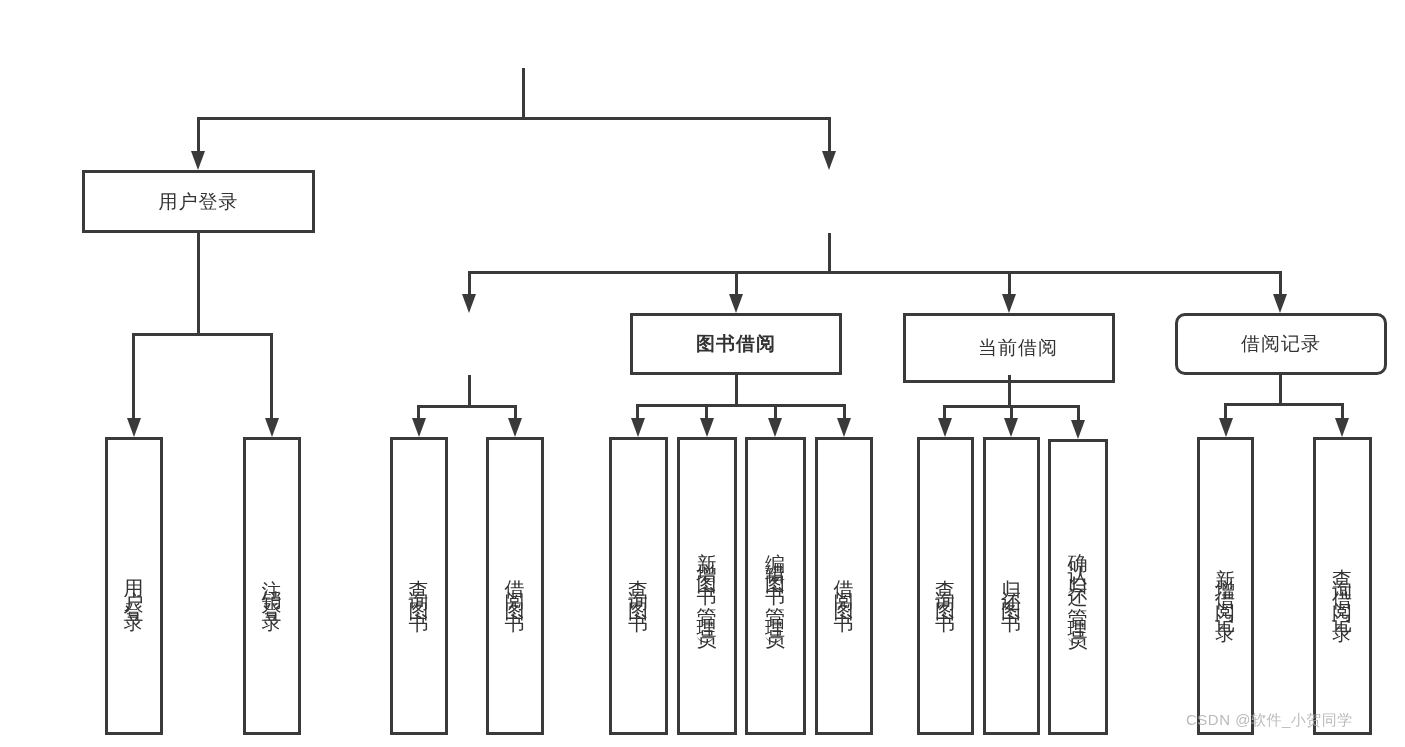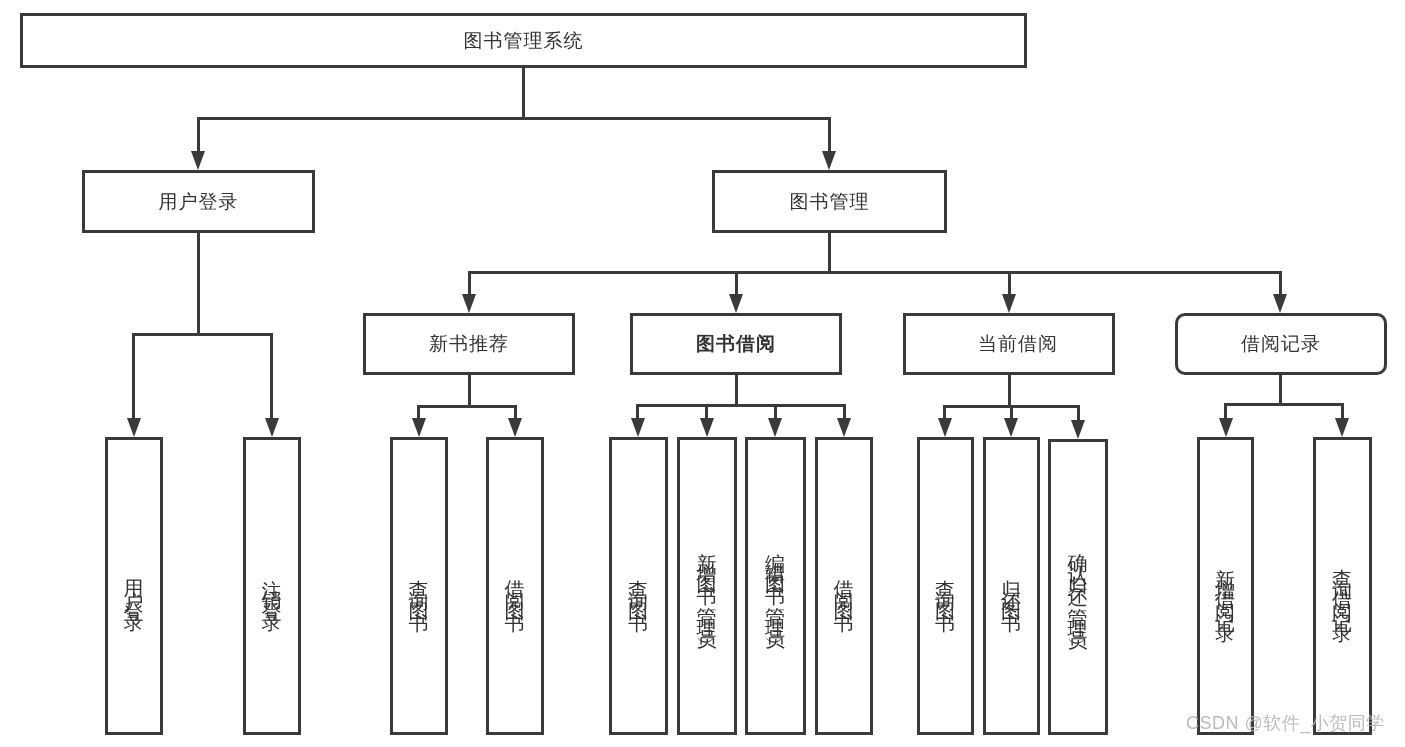--- a/index.html
+++ b/index.html
@@ -49,40 +49,37 @@
     width: 0;
     height: 0;
     border-left: 7px solid transparent;
     border-right: 7px solid transparent;
     border-top: 19px solid var(--line);
   }
   .watermark {
     position: absolute;
     left: 1186px;
     top: 711px;
-    font-size: 18px;
+    font-size: 15px;
     color: var(--wm);
     opacity: 0.9;
     white-space: nowrap;
     letter-spacing: 0.5px;
   }
 </style>
 </head>
 <body>
 
 <div id="canvas">
 
-  <div class="box hbox" style="left:20px; top:13px; width:1007px; height:55px;">图书管理系统</div>
 
   <div class="box hbox" style="left:82px; top:170px; width:233px; height:63px;">用户登录</div>
-  <div class="box hbox" style="left:712px; top:170px; width:235px; height:63px;">图书管理</div>
 
-  <div class="box hbox" style="left:363px; top:313px; width:212px; height:62px;">新书推荐</div>
   <div class="box hbox" style="left:630px; top:313px; width:212px; height:62px;font-weight:bold;">图书借阅</div>
-  <div class="box hbox" style="left:903px; top:313px; width:212px; height:62px;padding-left:18px;">当前借阅</div>
+  <div class="box hbox" style="left:903px; top:313px; width:212px; height:70px;padding-left:18px;">当前借阅</div>
   <div class="box hbox" style="left:1175px; top:313px; width:212px; height:62px;border-radius:10px;">借阅记录</div>
 
   <div class="box leaf" style="left:105px; top:437px; width:58px; height:298px;">
     <span class="vtext">用户登录</span>
   </div>
   <div class="box leaf" style="left:243px; top:437px; width:58px; height:298px;">
     <span class="vtext">注销登录</span>
   </div>
 
   <div class="box leaf" style="left:390px; top:437px; width:58px; height:298px;">

